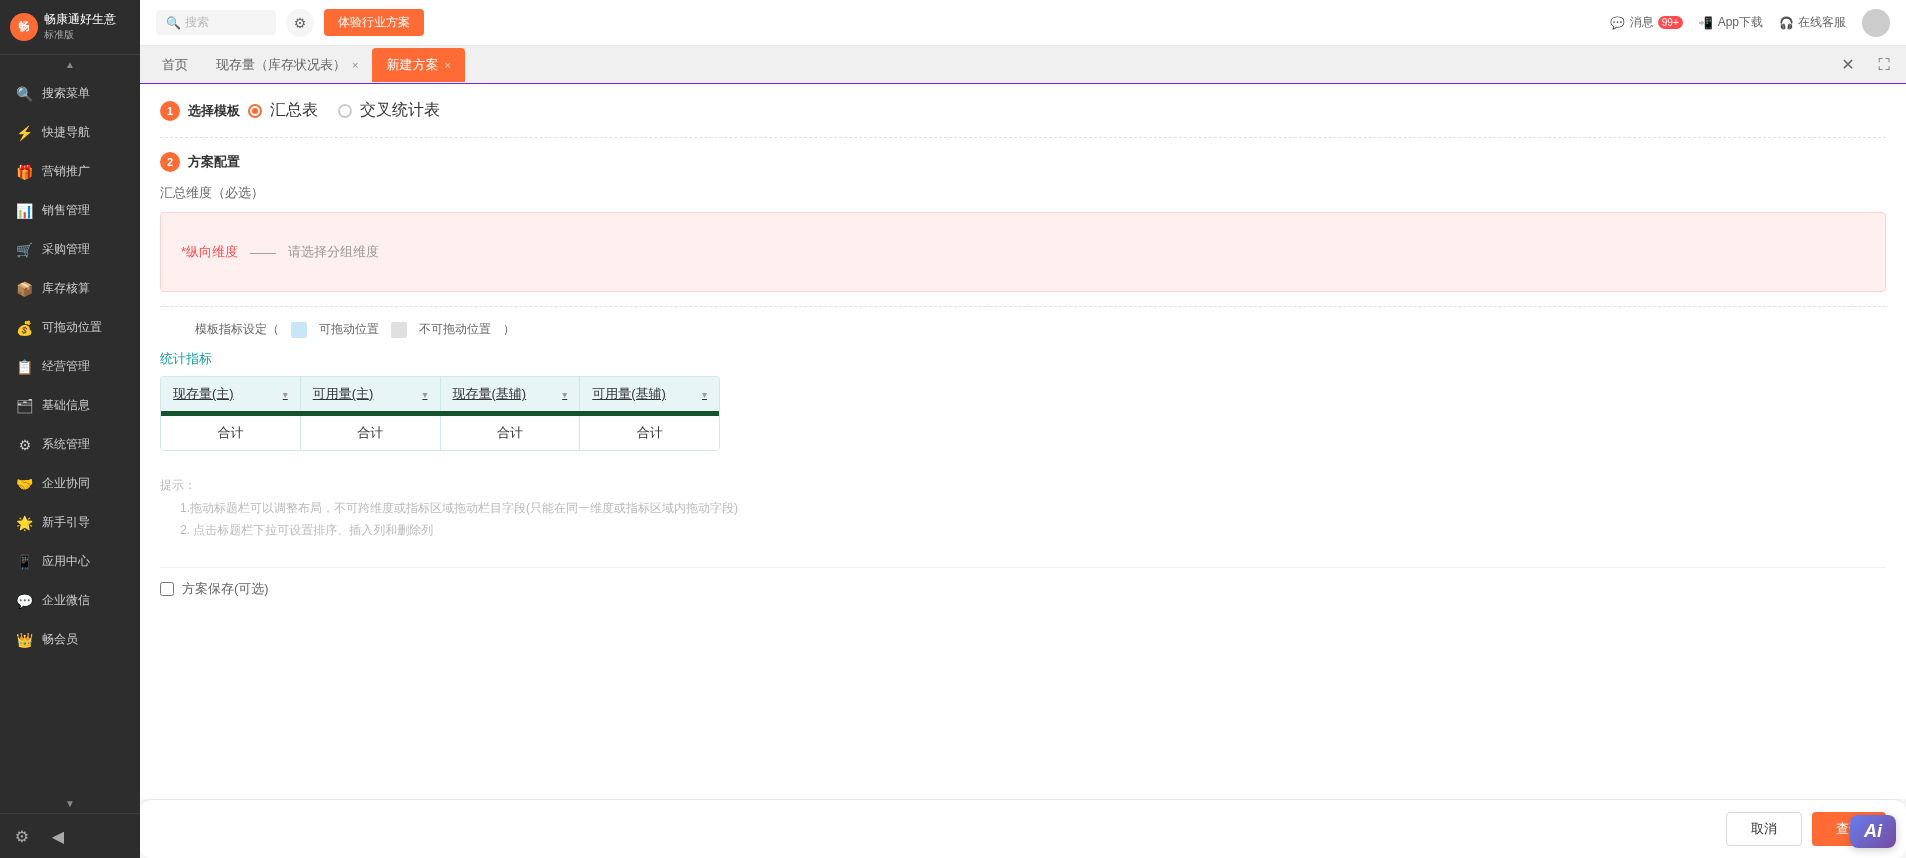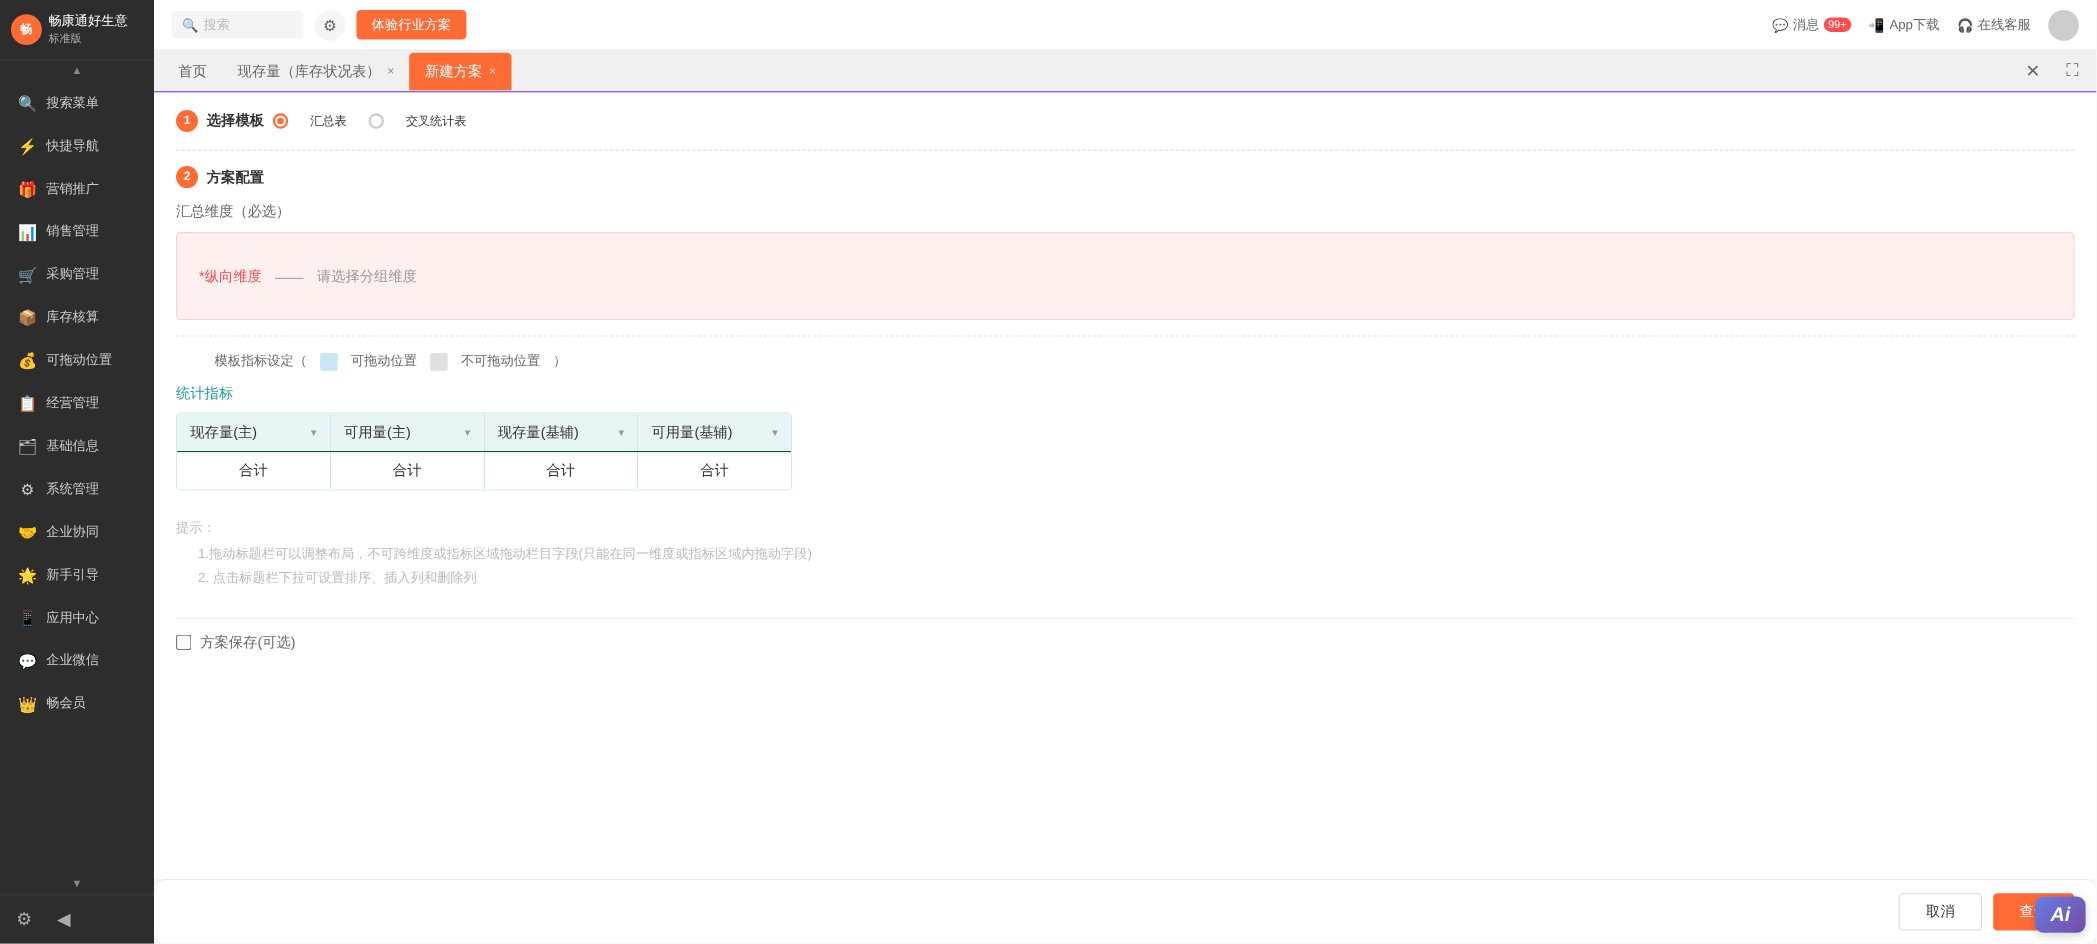--- a/index.html
+++ b/index.html
@@ -197,22 +197,22 @@
       font-size: 13px;
       color: #333;
       font-weight: bold;
     }
     .radio-group {
       display: flex;
       align-items: center;
       gap: 20px;
     }
     .radio-item {
-      display: flex; align-items: center; gap: 20px;
-      font-size: 11px; color: #333; cursor: pointer;
+      display: flex; align-items: center; gap: 8px;
+      font-size: 16px; color: #333; cursor: pointer;
     }
     .radio-dot {
       width: 14px; height: 14px;
       border-radius: 50%;
       border: 2px solid #ccc;
       display: flex; align-items: center; justify-content: center;
     }
     .radio-dot.selected {
       border-color: #ff6b35;
     }
@@ -300,25 +300,26 @@
     }
     .stats-col {
       flex: 1;
       padding: 8px 12px;
       display: flex;
       align-items: center;
       justify-content: space-between;
       border-right: 1px solid #d0e8e8;
       font-size: 13px;
       color: #333;
+      text-decoration: underline;
     }
     .stats-col:last-child { border-right: none; }
     .stats-table-row {
       display: flex;
-      border-top: 1px solid #14532d;
+      border-top: 5px solid #14532d;
       background: #fff;
     }
     .stats-cell {
       flex: 1;
       padding: 8px 12px;
       text-align: center;
       border-right: 1px solid #d0e8e8;
       font-size: 13px;
       color: #333;
     }

